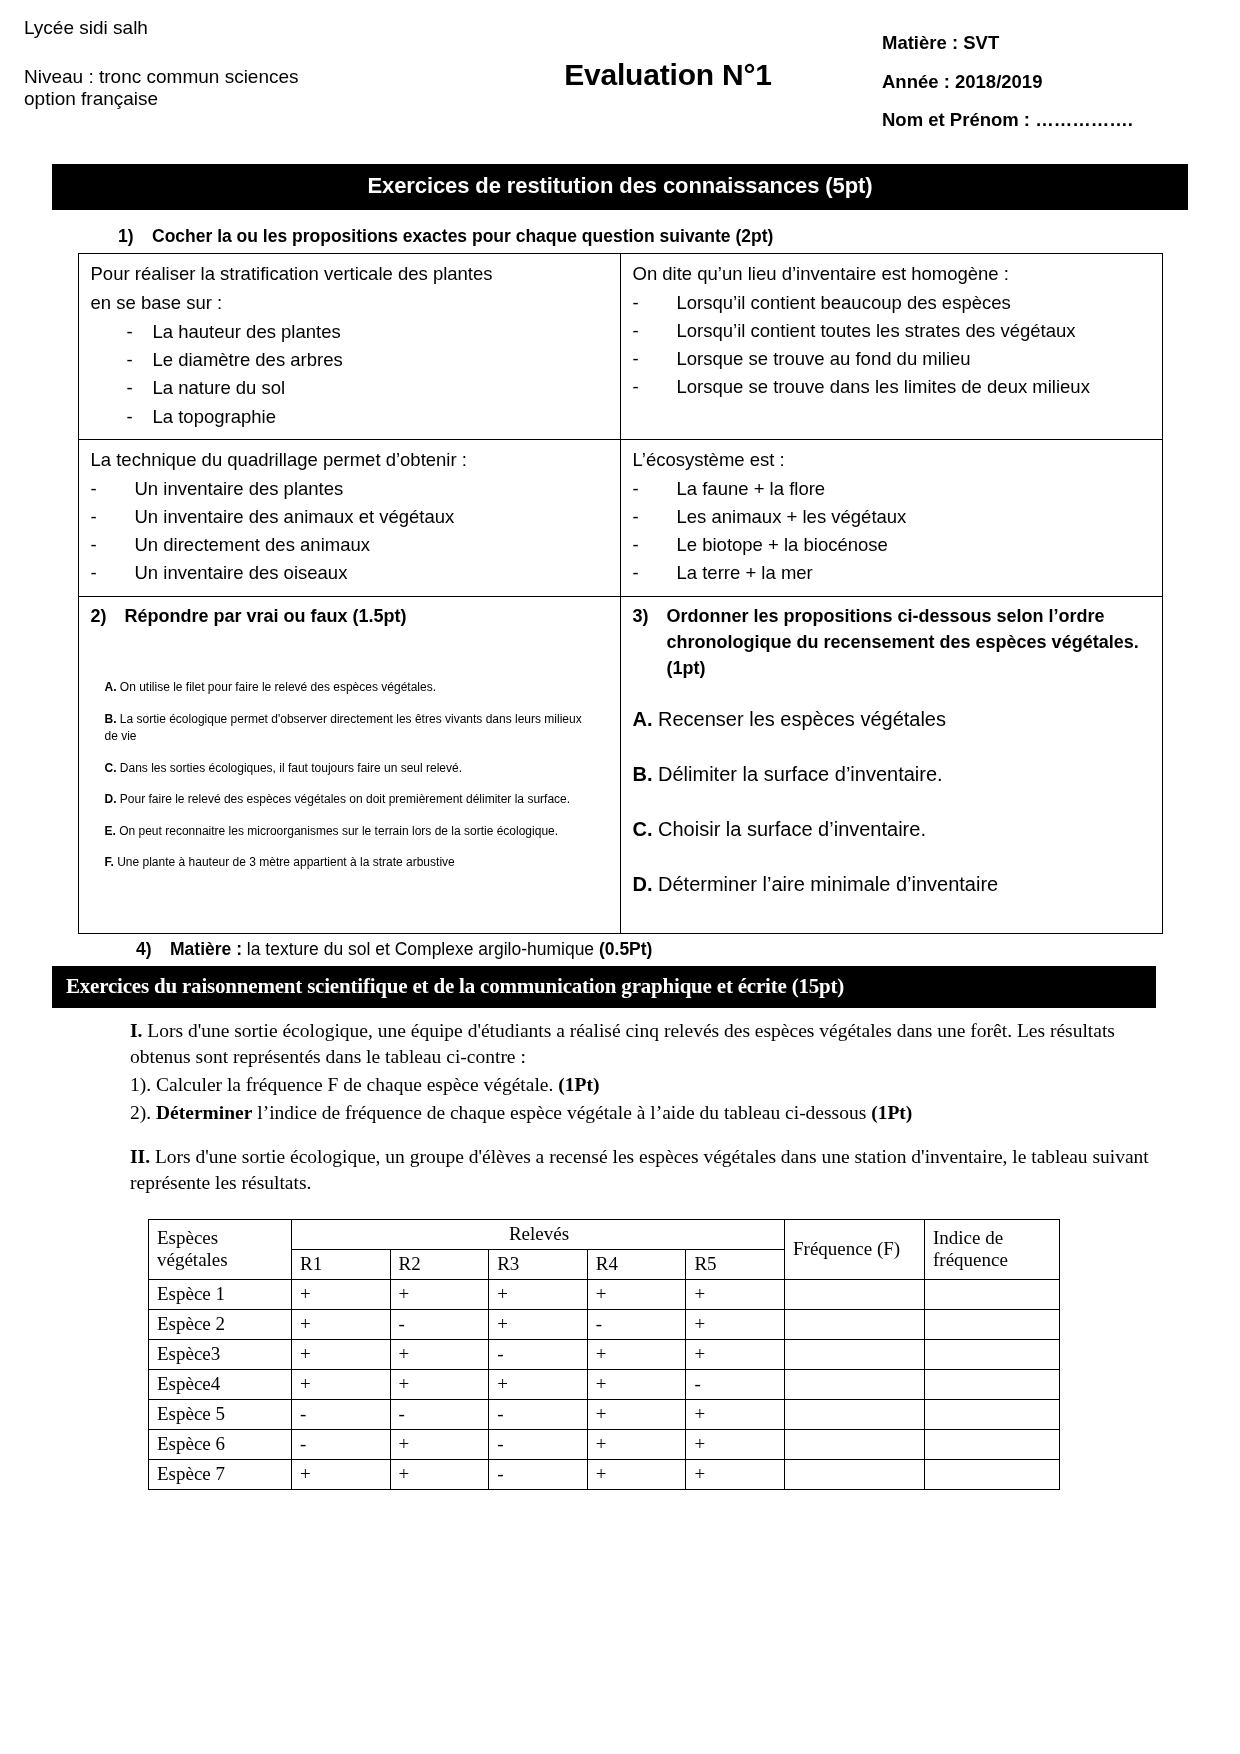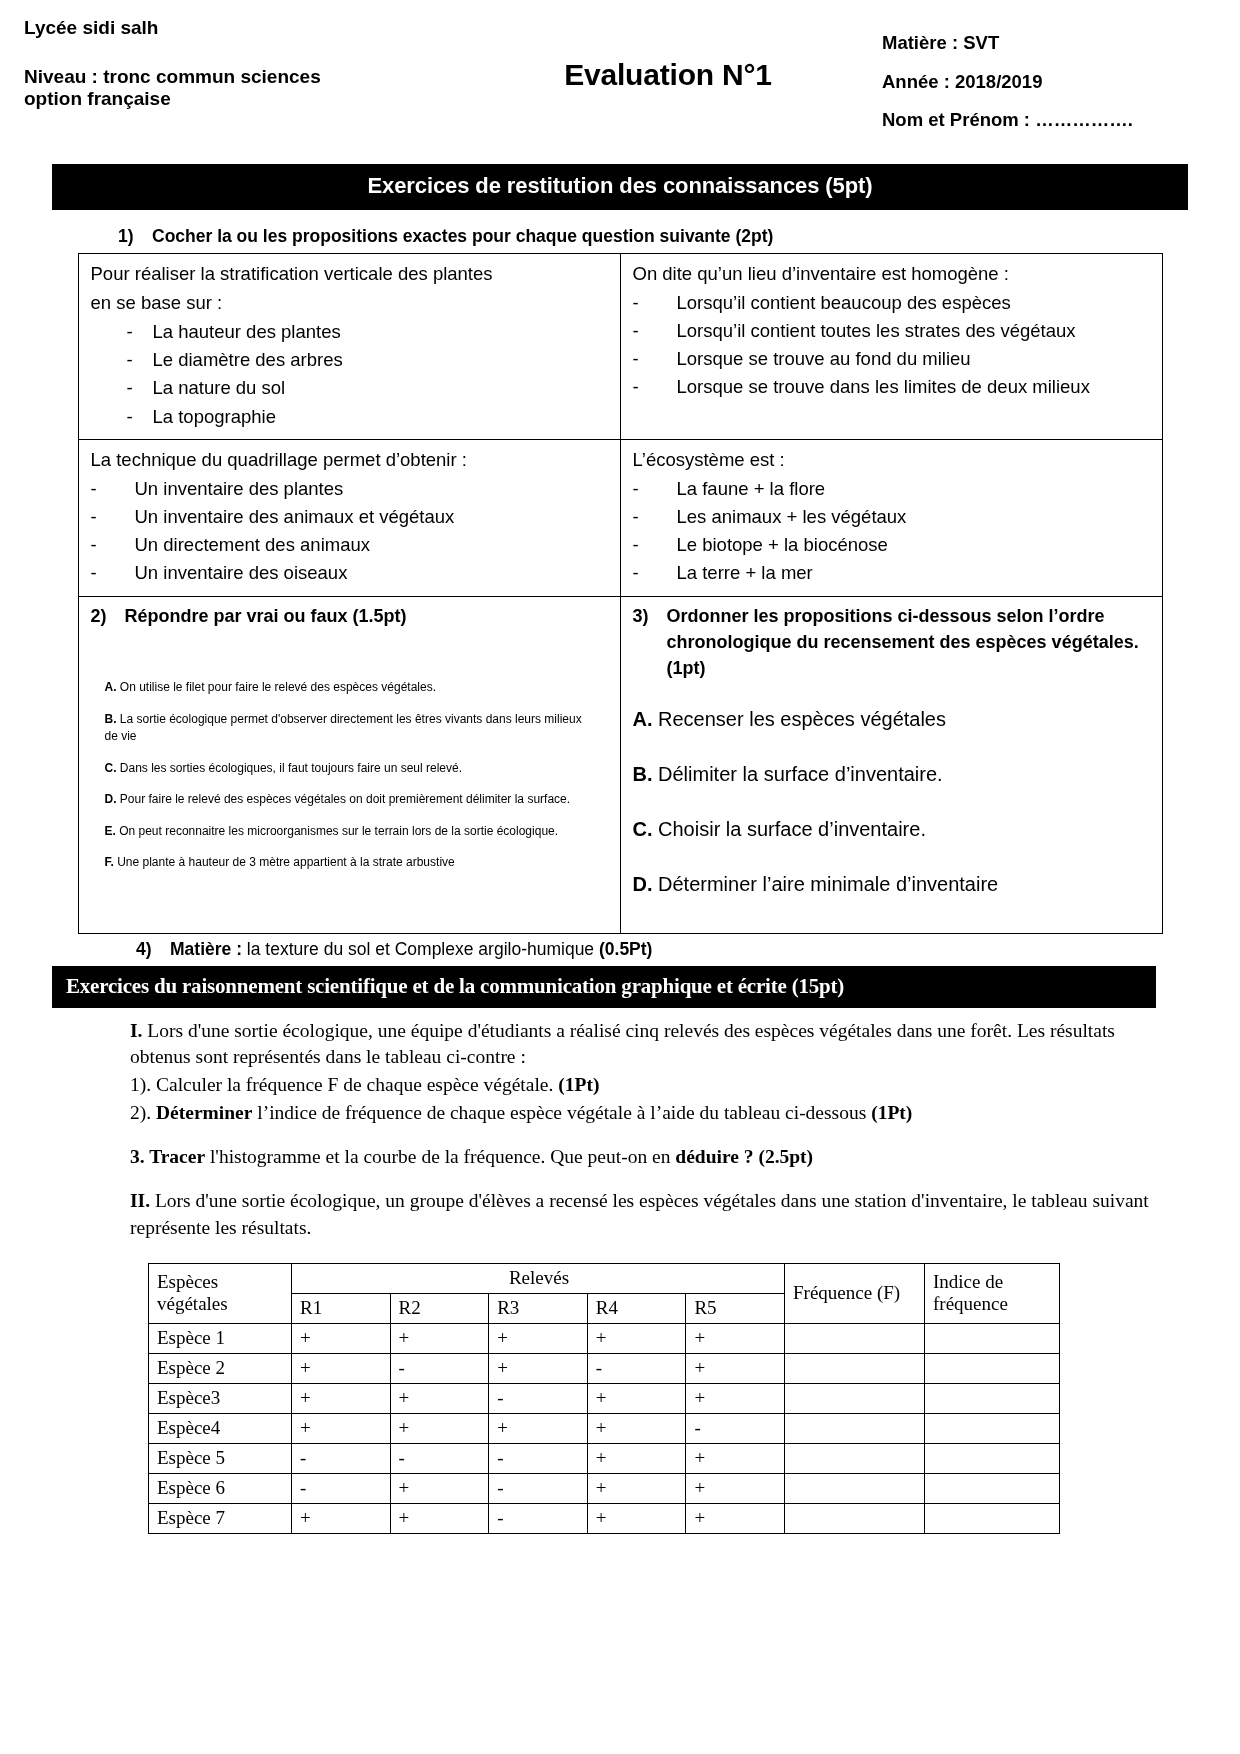--- a/index.html
+++ b/index.html
@@ -21,21 +21,21 @@
 
   
   .header {
     display: flex;
     align-items: flex-start;
     padding: 14px 28px 0 24px;
     box-sizing: border-box;
   }
   .hdr-left {
     width: 430px;
-    font-weight: bold;
+    font-weight: normal;
     font-size: 19px;
     line-height: 1.0;
     padding-top: 4px;
   }
   .hdr-left .l1 { margin-bottom: 30px; }
   .hdr-left .l2 { margin-bottom: 3px; }
   .hdr-center {
     flex: 1;
     text-align: center;
     font-weight: bold;
@@ -286,21 +286,20 @@
   <div class="q4">
     <span class="num">4)</span><b>Matière :</b><span> la texture du sol et Complexe argilo-humique </span><b>(0.5Pt)</b>
   </div>
 
   <div class="banner2">Exercices du raisonnement scientifique et de la communication graphique et écrite (15pt)</div>
 
   <div class="serif-body">
     <p><b>I.</b><span> Lors d'une sortie écologique, une équipe d'étudiants a réalisé cinq relevés des espèces végétales dans une forêt. Les résultats obtenus sont représentés dans le tableau ci-contre :</span></p>
     <p><span>1).</span><span> Calculer la fréquence F de chaque espèce végétale. </span><b>(1Pt)</b></p>
     <p><span>2).</span><b> Déterminer</b><span> l’indice de fréquence de chaque espèce végétale à l’aide du tableau ci-dessous </span><b>(1Pt)</b></p>
-    <p class="gap"><b>3.</b><b> Tracer</b><span> l'histogramme et la courbe de la fréquence. Que peut-on en </span><b>déduire ? (2.5pt)</b></p>
     <p class="gap"><b>II.</b><span> Lors d'une sortie écologique, un groupe d'élèves a recensé les espèces végétales dans une station d'inventaire, le tableau suivant représente les résultats.</span></p>
   </div>
 
   <table class="data">
     <tbody>
         <tr>
       <th class="sp-espece" rowspan="2">
         <div>Espèces</div>
         <div>végétales</div>
       </th>

